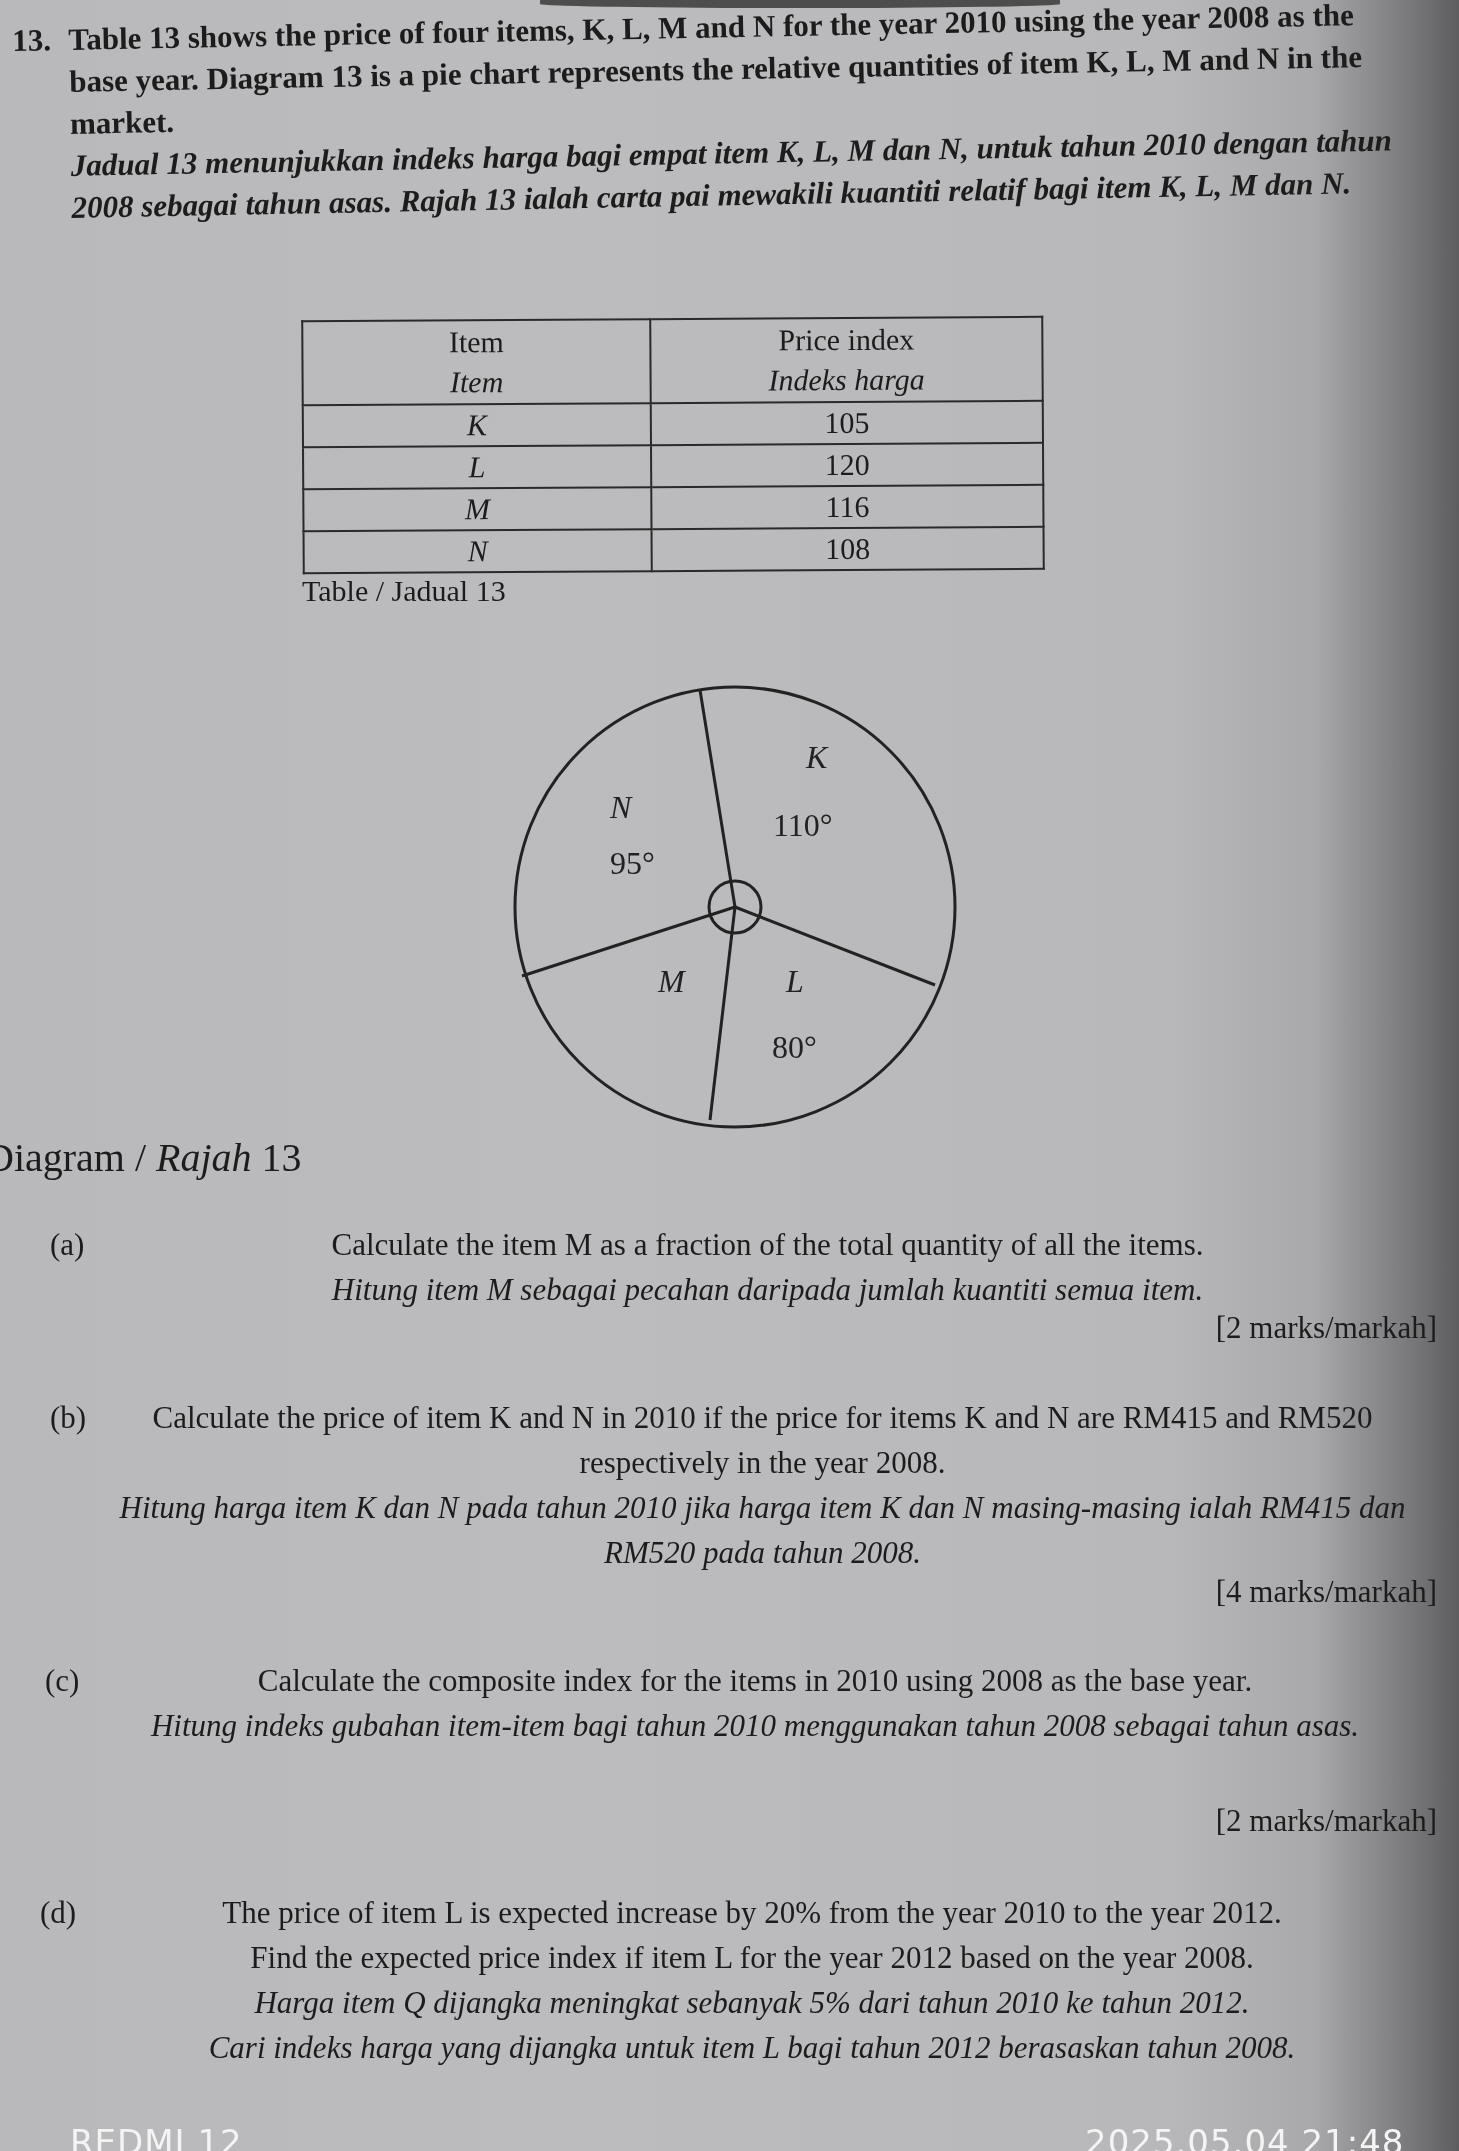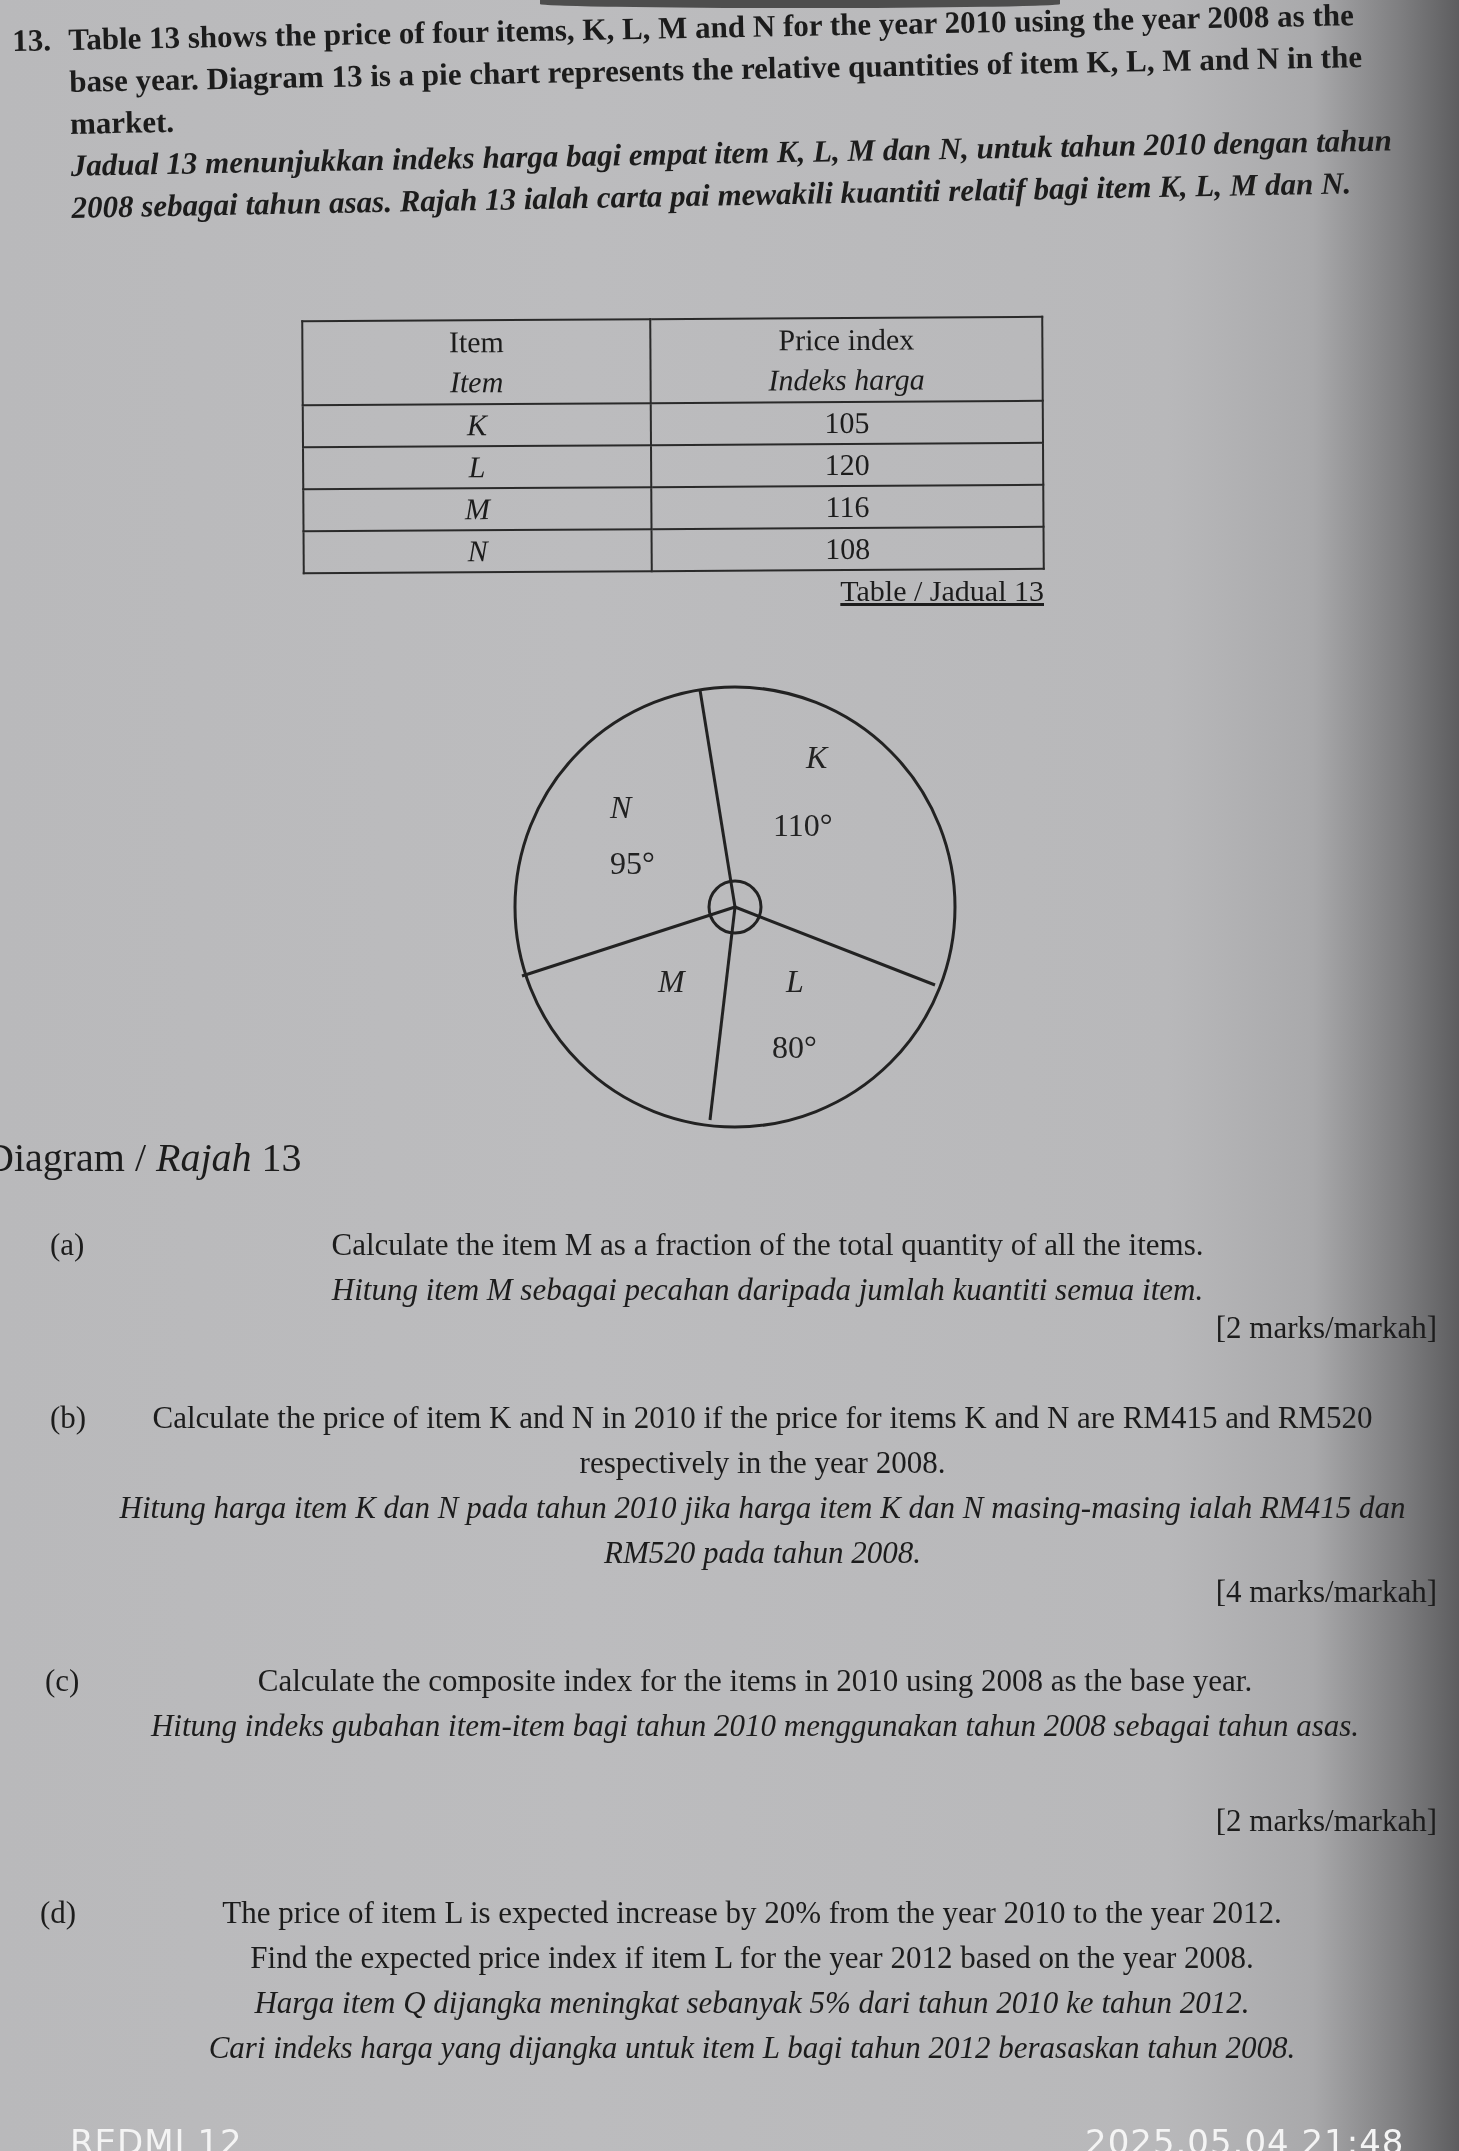--- a/index.html
+++ b/index.html
@@ -31,21 +31,21 @@
   table.idx {
     border-collapse: collapse; width: 742px;
     font-size: 30px; transform: rotate(-0.35deg);
   }
   table.idx td, table.idx th {
     border: 2.5px solid #2a2a2a; text-align: center; font-weight: normal;
     height: 41px; line-height: 40px; padding: 0;
   }
   table.idx th { height: 84px; line-height: 40px; }
   table.idx .c1 { width: 348px; }
-  .caption { text-align: right; font-size: 30px; margin-top: 2px; text-decoration: underline; }
+  .caption { text-align: left; font-size: 30px; margin-top: 2px; }
 
   
   .pie { position: absolute; left: 490px; top: 668px; width: 480px; height: 480px; }
   .pie-caption { position: absolute; left: 0; width: 1336px; top: 1134px; text-align: left; font-size: 40px; padding-left: 0; }
   .pie-caption .wrap { display: inline-block; margin-left: -15px; }
 
   
   .part { position: absolute; left: 50px; width: 1380px; font-size: 31px; line-height: 45px; }
   .part .lbl { position: absolute; left: 0; top: 0; }
   .part .txt { margin-left: 55px; }

